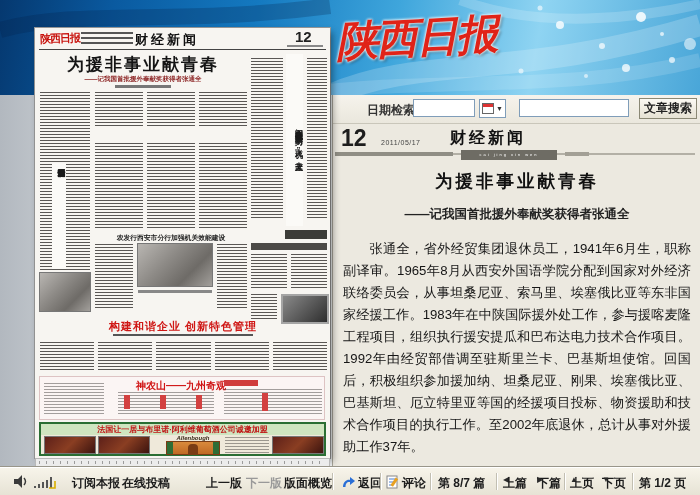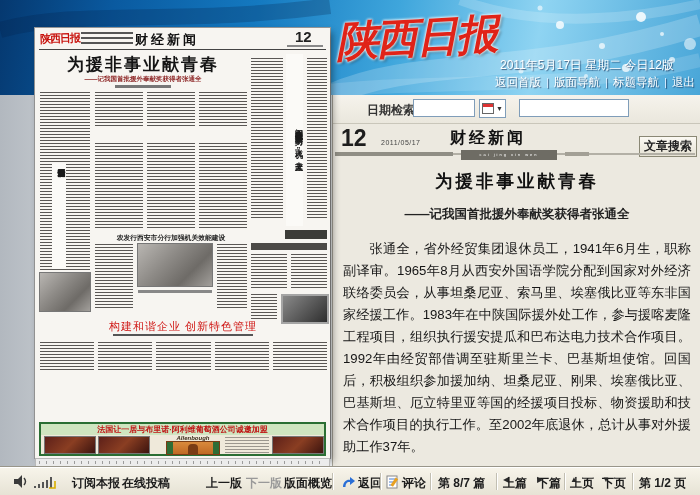--- a/index.html
+++ b/index.html
@@ -46,21 +46,21 @@
   .np-subtitle{left:2px;top:47px;width:212px;text-align:center;font-size:6.5px;font-weight:700;color:#8a1f1f;}
   .np-byline{left:80px;top:57px;width:56px;height:3px;background:#777;}
   .vtext{writing-mode:vertical-rl;text-orientation:upright;font-weight:800;color:#1a1a1a;background:#fbfaf7;}
   .np-vr{left:251px;top:26px;width:17px;height:172px;font-size:8px;letter-spacing:1px;text-align:center;}
   .np-vl{left:17px;top:135px;width:14px;height:106px;font-size:7.5px;}
   .np-h2{left:60px;top:101px;width:152px;text-align:center;font-size:9.5px;font-weight:800;color:#161616;white-space:nowrap;}
   .np-h3{left:58px;top:205px;width:156px;text-align:center;font-size:6.8px;font-weight:800;color:#222;white-space:nowrap;}
   .np-blackbox{left:250px;top:202px;width:42px;height:9px;background:#3c3c38;}
   .np-blurhead{left:216px;top:215px;width:76px;height:7px;background:#4c4a47;filter:blur(.4px);}
   .np-plaque{left:246px;top:266px;width:44px;height:26px;background:linear-gradient(135deg,#8a8a8a,#2e2e2e);border:2px solid #a5a5a5;}
-  .np-redhead{left:38px;top:291px;width:220px;text-align:center;font-size:11px;font-weight:400;
+  .np-redhead{left:38px;top:291px;width:220px;text-align:center;font-size:11px;font-weight:700;
     color:#cf1715;letter-spacing:1px;white-space:nowrap;}
   .np-redsub{left:78px;top:306px;width:140px;height:2px;background:#555;}
   .shennong{left:4px;top:348px;width:286px;height:44px;background:#fbf5f4;border:1px solid #ddc3c3;box-sizing:border-box;}
   .sn-title{left:66px;top:2px;width:150px;text-align:center;font-size:10px;font-weight:800;color:#d01414;white-space:nowrap;}
   .sn-tab{width:6px;height:14px;background:#d24040;}
   .greenad{left:4px;top:394px;width:287px;height:34px;border:2px solid #2a6e33;box-sizing:border-box;background:#efe9da;}
   .ga-head{left:0;top:0;right:0;height:11px;background:#cfe5c0;text-align:center;
     font-size:8px;font-weight:800;color:#c01212;white-space:nowrap;line-height:11px;}
   .ga-img{background:linear-gradient(135deg,#5d2019,#8a3e22 50%,#3c140f);box-shadow:0 0 0 1px #777;}
   .ga-brand{font-size:6px;font-style:italic;font-weight:700;color:#3a2c1a;white-space:nowrap;}
@@ -83,21 +83,21 @@
   .inp1{left:80px;top:4px;width:62px;height:18px;}
   .calbtn{left:146px;top:4px;width:27px;height:19px;background:#fff;border:1px solid #7f9db9;
     box-sizing:border-box;display:flex;align-items:center;justify-content:center;gap:2px;cursor:pointer;}
   .calbtn .cal{position:static;width:10px;height:9px;background:
     linear-gradient(#d33 0 3px,#fff 3px),repeating-linear-gradient(90deg,transparent 0 2px,#aaa 2px 3px);
     border:1px solid #666;}
   .calbtn .dd{position:static;font-size:7px;color:#333;line-height:1;}
   .inp2{left:186px;top:4px;width:110px;height:18px;}
   .sbtn{left:306px;top:3px;width:58px;height:21px;background:linear-gradient(#fbf9f3,#e6e2d4);
     border:1px solid #8a8875;box-sizing:border-box;font-size:12px;font-weight:700;color:#222;
-    text-align:center;line-height:19px;cursor:pointer;margin-top:38px;}
+    text-align:center;line-height:19px;cursor:pointer;}
   .secbar-num{left:8px;top:30px;font-size:23px;font-weight:700;color:#1d1d1d;}
   .secbar-date{left:48px;top:44px;font-size:7px;letter-spacing:.5px;color:#444;}
   .secbar-name{left:60px;top:33px;width:190px;text-align:center;font-size:16px;font-weight:800;
     letter-spacing:3px;color:#111;white-space:nowrap;}
   .secbar-rulebase{left:2px;top:58px;width:360px;height:2px;background:#b3b0a6;}
   .secbar-seg1{left:2px;top:57px;width:118px;height:4px;background:#908e85;}
   .secbar-dark{left:128px;top:55px;width:96px;height:10px;background:#6e6c64;color:#fff;
     font-size:4px;text-align:center;line-height:10px;letter-spacing:2px;}
   .secbar-seg2{left:232px;top:57px;width:24px;height:4px;background:#a3a096;}
   .article{left:10px;top:66px;width:348px;height:306px;overflow:hidden;}
@@ -134,24 +134,20 @@
       <circle cx="641" cy="17" r="5" fill="#fff" opacity="0.85"></circle>
       <circle cx="672" cy="60" r="3" fill="#fff" opacity="0.7"></circle>
       <circle cx="521" cy="71" r="2.5" fill="#fff" opacity="0.6"></circle>
       <circle cx="586" cy="76" r="2" fill="#fff" opacity="0.6"></circle>
       <circle cx="626" cy="68" r="4" fill="#fff" opacity="0.75"></circle>
       <circle cx="662" cy="34" r="2" fill="#fff" opacity="0.7"></circle>
       <circle cx="690" cy="44" r="6" fill="#fff" opacity="0.55"></circle>
       <circle cx="540" cy="8" r="2.5" fill="#fff" opacity="0.6"></circle>
     </svg>
     <div class="logo-cn">陕西日报</div>
-    <div class="date-line">2011年5月17日 星期二 今日12版</div>
-    <div class="banner-nav">
-      <span>返回首版</span><span class="sep">|</span><span>版面导航</span><span class="sep">|</span><span>标题导航</span><span class="sep">|</span><span>退出</span>
-    </div>
   </div>
 
   <div class="left-bg"></div>
 
   <div class="paper">
     <div class="np-logo">陕西日报</div>
     <div class="np-mastlines"></div>
     <div class="np-sec">财经新闻</div>
     <div class="np-page">12</div>
     <div class="np-pagesub"></div>
@@ -198,20 +194,31 @@
     <div class="np-redhead">构建和谐企业  创新特色管理</div>
     <div class="np-redsub"></div>
     <div class="cols" style="left:5px;top:314px;width:287px;height:30px;">
       <div class="ft"></div>
         <div class="ft"></div>
         <div class="ft"></div>
         <div class="ft"></div>
         <div class="ft"></div>
     </div>
 
+    <div class="shennong">
+      <div class="sn-title">神农山——九州奇观</div>
+      <div class="ft lt" style="left:4px;top:6px;width:60px;height:33px;"></div>
+      <div class="ft lt" style="left:78px;top:15px;width:96px;height:24px;"></div>
+      <div class="sn-tab" style="left:84px;top:18px;"></div>
+      <div class="sn-tab" style="left:120px;top:18px;"></div>
+      <div class="sn-tab" style="left:156px;top:18px;"></div>
+      <div style="left:184px;top:3px;width:34px;height:6px;background:#d03c3c;"></div>
+      <div class="ft lt" style="left:184px;top:12px;width:98px;height:27px;"></div>
+      <div class="sn-tab" style="left:222px;top:16px;height:18px;"></div>
+    </div>
 
     <div class="greenad">
       <div class="ga-head">法国让一居与布里诺·阿利维葡萄酒公司诚邀加盟</div>
       <div class="ga-img" style="left:4px;top:13px;width:50px;height:16px;"></div>
       <div class="ga-img" style="left:58px;top:13px;width:50px;height:16px;"></div>
       <div class="ga-brand" style="left:122px;top:11px;width:60px;text-align:center;">Allenbough</div>
       <div class="ga-building" style="left:126px;top:18px;width:52px;height:12px;">
         <div class="ga-side" style="left:0;top:0;width:6px;height:12px;"></div>
         <div class="ga-arch" style="left:21px;top:2px;width:10px;height:10px;"></div>
         <div class="ga-side" style="left:46px;top:0;width:6px;height:12px;"></div>

